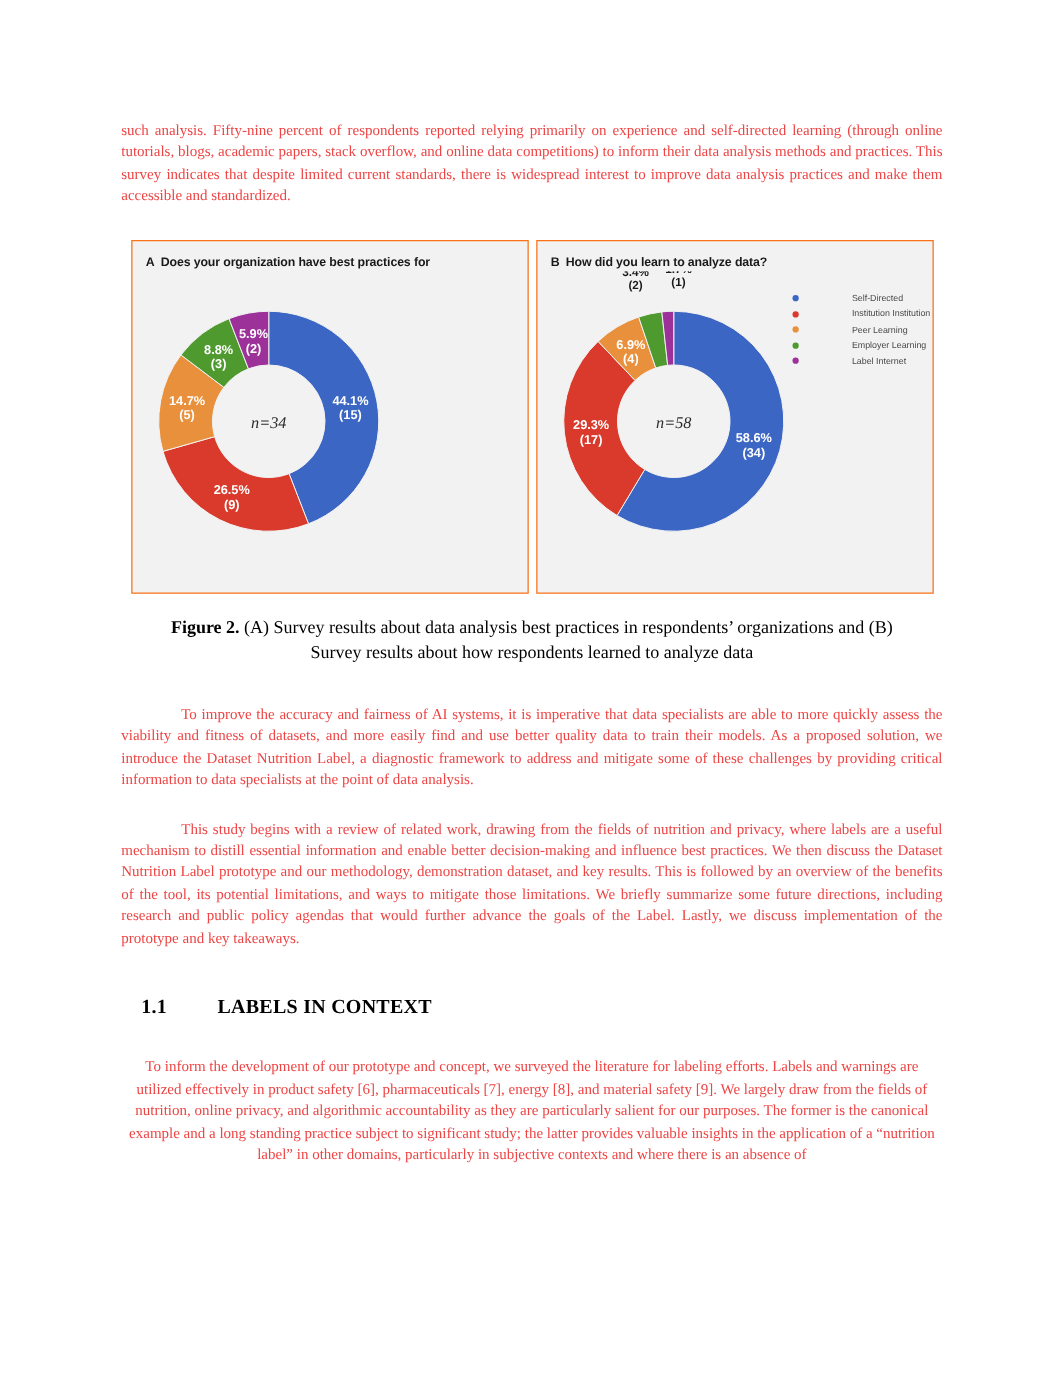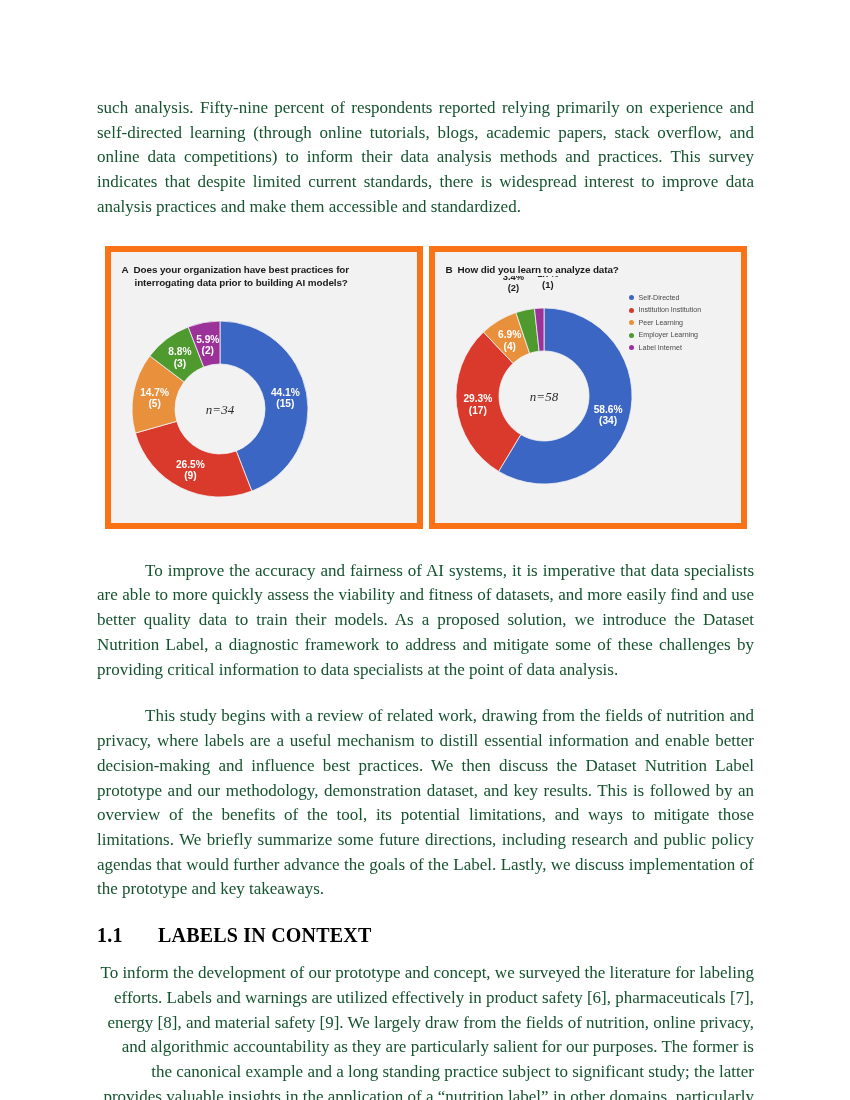--- a/index.html
+++ b/index.html
@@ -21,46 +21,46 @@
     width: 850px;
     height: 1100px;
   }
   .content {
     position: absolute;
     left: 97px;
     top: 96px;
     width: 657px;
   }
   p.body-text {
-    font-size: 17px;
+    font-size: 12px;
     line-height: 1.455;
     text-align: justify;
     margin: 0;
-    color: #14532d;
+    color: #ef4444;
   }
   p.para-indent {
     text-indent: 48px;
   }
   p.left-align {
-    text-align: right;
+    text-align: center;
   }
   .gap-sm { height: 14px; }
   .gap-md { height: 22px; }
   .gap-lg { height: 30px; }
 
   
   .figure-wrap {
     margin-top: 26px;
     display: flex;
     justify-content: center;
     gap: 6px;
   }
   .chart-panel {
     background: #f2f2f2;
-    border: 6px solid #f97316;
+    border: 1px solid #f97316;
     box-sizing: border-box;
     position: relative;
   }
   .panel-a { width: 318px; height: 283px; }
   .panel-b { width: 318px; height: 283px; }
   .chart-title {
     font-family: "Liberation Sans", sans-serif;
     font-weight: bold;
     font-size: 9.9px;
     color: #1a1a1a;
@@ -91,20 +91,21 @@
   .legend {
     position: absolute;
     right: 8px;
     top: 18px;
     width: 104px;
   }
   .legend-row {
     display: flex;
     align-items: center;
     margin-bottom: 4.5px;
+    gap: 38px;
   }
   .legend-dot {
     width: 5px;
     height: 5px;
     border-radius: 50%;
     margin-right: 5px;
     flex: 0 0 auto;
   }
   .legend-label {
     font-family: "Liberation Sans", sans-serif;
@@ -121,22 +122,22 @@
     line-height: 1.42;
     text-align: center;
     padding: 0 22px;
   }
   .caption b { font-weight: bold; }
 
   
   h2.section-heading {
     font-family: "Liberation Serif", serif;
     font-weight: bold;
-    font-size: 20px;
-    margin: 0;
+    font-size: 16px;
+    margin: 16px;
     letter-spacing: 0.2px;
   }
   h2.section-heading .sec-num {
     display: inline-block;
     width: 61px;
   }
 
   svg { display: block; }
   .slice-label {
     font-family: "Liberation Sans", sans-serif;
@@ -155,21 +156,20 @@
 <div class="page">
   <div class="content">
 
     <p class="body-text">such analysis. Fifty-nine percent of respondents reported relying primarily on experience and self-directed learning (through online tutorials, blogs, academic papers, stack overflow, and online data competitions) to inform their data analysis methods and practices. This survey indicates that despite limited current standards, there is widespread interest to improve data analysis practices and make them accessible and standardized.</p>
 
     <div class="figure-wrap">
 
       <div class="chart-panel panel-a">
         <div class="chart-title">
           <span class="pnl-letter">A</span><span>Does your organization have best practices for</span>
-          <span class="title-l2">interrogating data prior to building AI models?</span>
         </div>
         <div class="chart-body">
           <div class="donut-holder">
             <svg id="svg-a" width="210" height="236" viewBox="0 0 210 236">
                 <path d="M 103 32 A 88 88 0 0 1 134.7892666244695 202.05755618758332 L 119.2558749784219 161.961250323196 A 45 45 0 0 0 103 75 Z" fill="#3b66c4" stroke="#f2f2f2" stroke-width="0.8"></path>
                 <path d="M 134.7892666244695 202.05755618758332 A 88 88 0 0 1 18.35934340079193 144.08234312634332 L 59.71784605722314 132.31483455324374 A 45 45 0 0 0 119.2558749784219 161.961250323196 Z" fill="#d93a2b" stroke="#f2f2f2" stroke-width="0.8"></path>
                 <path d="M 18.35934340079193 144.08234312634332 A 88 88 0 0 1 32.77448399933891 66.96815199862546 L 67.08922477238922 92.88144136293347 A 45 45 0 0 0 59.71784605722314 132.31483455324374 Z" fill="#e8903c" stroke="#f2f2f2" stroke-width="0.8"></path>
                 <path d="M 32.77448399933891 66.96815199862546 A 88 88 0 0 1 71.21073337553054 37.942443812416684 L 86.74412502157811 78.03874967680399 A 45 45 0 0 0 67.08922477238922 92.88144136293347 Z" fill="#4e9a2f" stroke="#f2f2f2" stroke-width="0.8"></path>
                 <path d="M 71.21073337553054 37.942443812416684 A 88 88 0 0 1 102.99999999999999 32 L 102.99999999999999 75 A 45 45 0 0 0 86.74412502157811 78.03874967680399 Z" fill="#9c3299" stroke="#f2f2f2" stroke-width="0.8"></path>
                 <text x="168.36771112897947" y="106.78065706519806" text-anchor="middle" class="slice-label" font-size="10.2" fill="#ffffff">44.1%</text>
@@ -233,20 +233,23 @@
               <div class="legend-row">
                 <span class="legend-dot" style="background: rgb(156, 50, 153);"></span>
                 <span class="legend-label">Label Internet</span>
               </div>
             </div>
         </div>
       </div>
 
     </div>
 
+    <div class="caption">
+      <b>Figure 2.</b><span> (A) Survey results about data analysis best practices in respondents’ organizations and (B) Survey results about how respondents learned to analyze data</span>
+    </div>
 
     <div class="gap-lg"></div>
     <p class="body-text para-indent">To improve the accuracy and fairness of AI systems, it is imperative that data specialists are able to more quickly assess the viability and fitness of datasets, and more easily find and use better quality data to train their models. As a proposed solution, we introduce the Dataset Nutrition Label, a diagnostic framework to address and mitigate some of these challenges by providing critical information to data specialists at the point of data analysis.</p>
 
     <div class="gap-md"></div>
     <p class="body-text para-indent">This study begins with a review of related work, drawing from the fields of nutrition and privacy, where labels are a useful mechanism to distill essential information and enable better decision-making and influence best practices. We then discuss the Dataset Nutrition Label prototype and our methodology, demonstration dataset, and key results. This is followed by an overview of the benefits of the tool, its potential limitations, and ways to mitigate those limitations. We briefly summarize some future directions, including research and public policy agendas that would further advance the goals of the Label. Lastly, we discuss implementation of the prototype and key takeaways.</p>
 
     <div class="gap-md"></div>
     <h2 class="section-heading">
       <span class="sec-num">1.1</span><span>LABELS IN CONTEXT</span>

